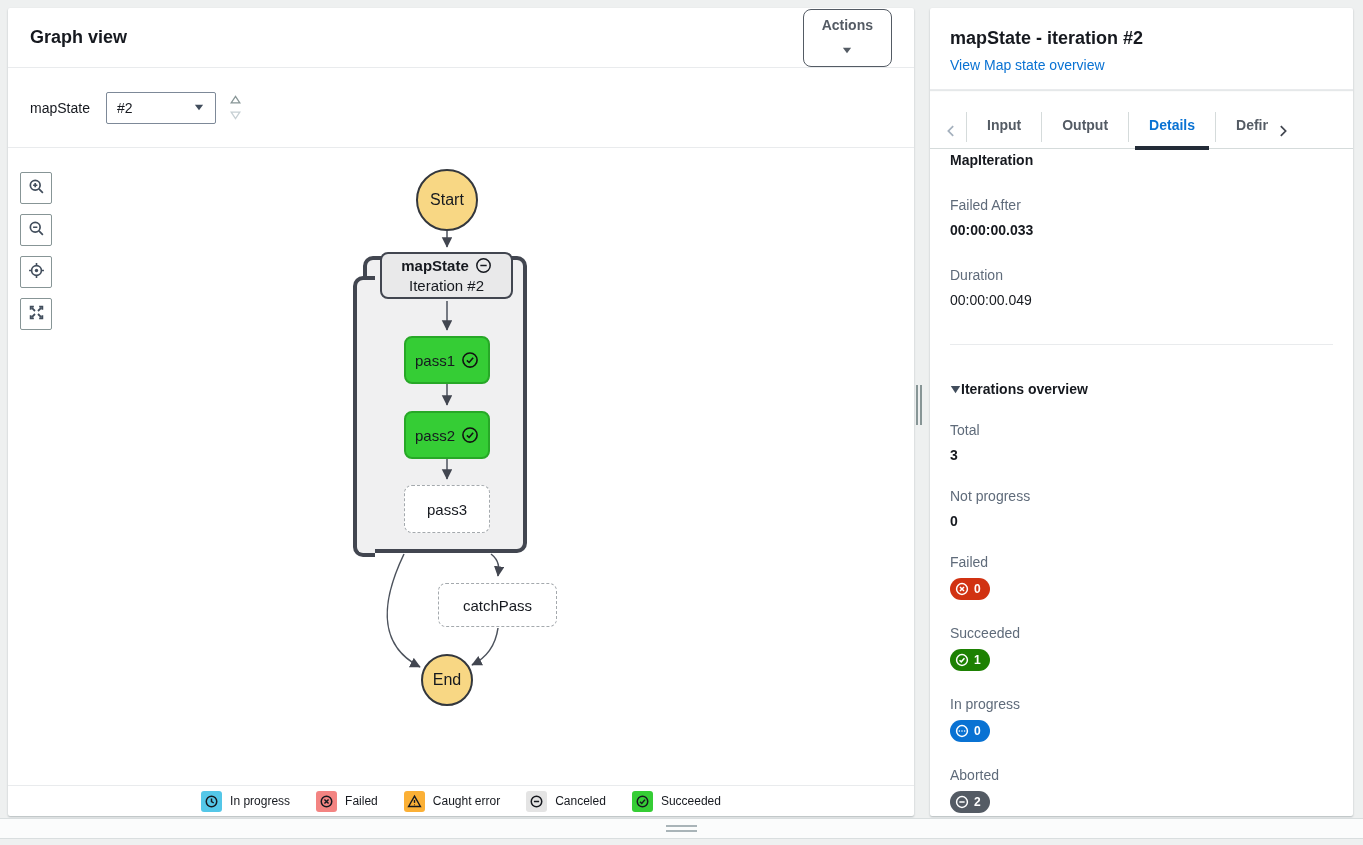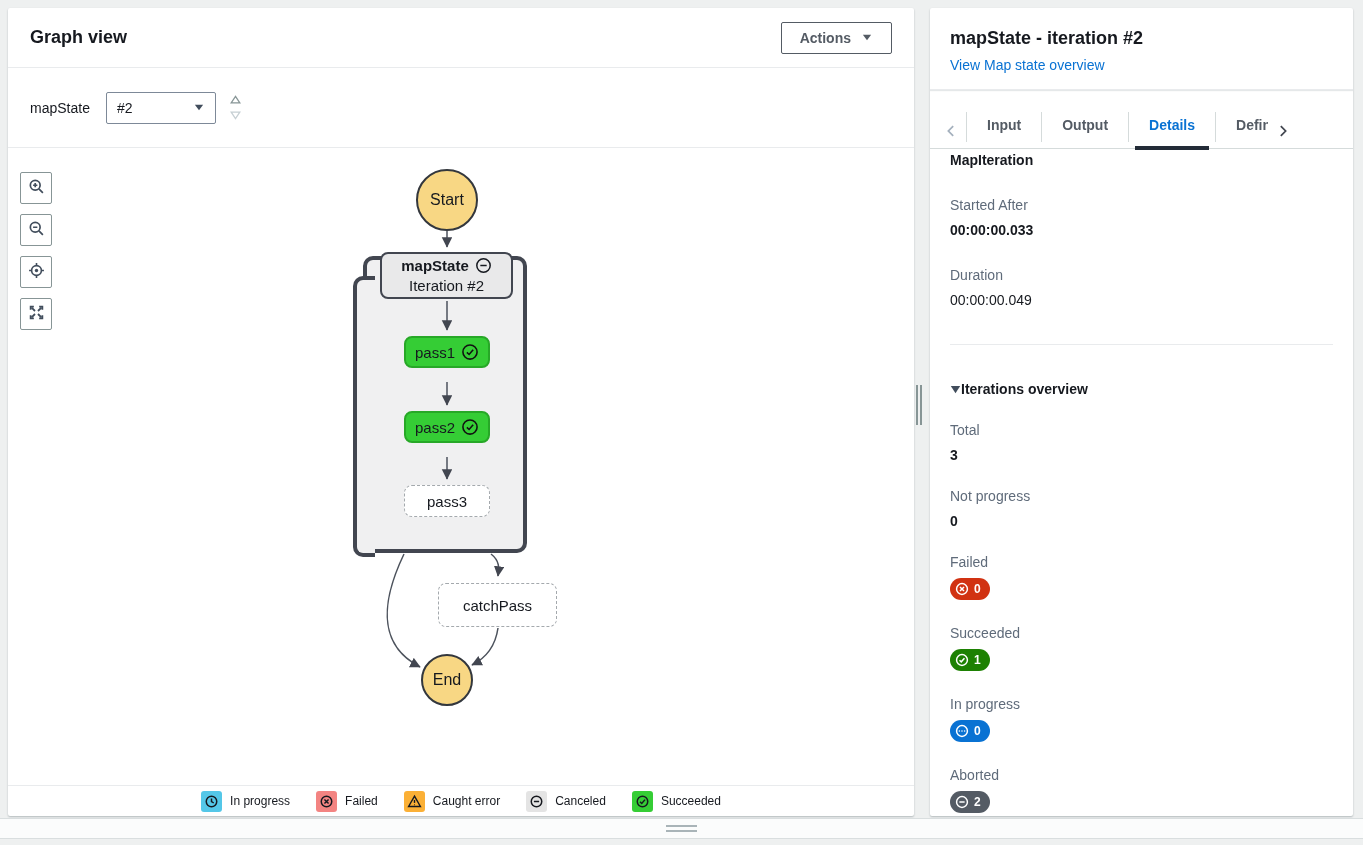--- a/index.html
+++ b/index.html
@@ -18,23 +18,23 @@
   
   #graph-card { left:8px; top:8px; width:906px; height:808px; }
   .g-header {
     height:60px; border-bottom:1px solid #e9ebed;
     display:flex; align-items:center; justify-content:space-between;
     padding:0 22px;
   }
   .g-title { font-size:18px; font-weight:700; }
   .actions-btn {
     display:flex; align-items:center; gap:10px;
-    border:1px solid #545b64; border-radius:2px; background:#fff;
+    border:1px solid #545b64; border-radius:8px; background:#fff;
     color:#545b64; font-weight:700; font-size:14px;
-    padding:7px 18px; cursor:pointer; font-family:inherit;
+    padding:7px 18px; cursor:pointer; font-family:inherit;flex-direction:column;
   }
   .selector-row {
     height:80px; border-bottom:1px solid #e9ebed;
     display:flex; align-items:center; padding:0 22px; gap:16px;
   }
   .map-label { font-size:14px; }
   .select {
     width:110px; height:32px; background:#fff;
     border:1px solid #7d8998; border-radius:2px;
     display:flex; align-items:center; justify-content:space-between;
@@ -66,21 +66,21 @@
     background:#f0f0f1; z-index:-1;
   }
   .map-header {
     position:absolute; left:372px; top:244px; width:133px; height:47px;
     background:#e9e9ea; border:2.5px solid #424650; border-radius:8px;
     display:flex; flex-direction:column; align-items:center; justify-content:center;
     font-size:15px; line-height:20px; z-index:5; cursor:pointer;
   }
   .map-header .t1 { font-weight:700; display:flex; align-items:center; gap:6px; }
   .pass-node {
-    position:absolute; left:396px; width:86px; height:32px; border-radius:8px;
+    position:absolute; left:396px; width:86px; height:48px; border-radius:8px;
     display:flex; align-items:center; justify-content:center; gap:6px;
     font-size:15px; z-index:5; cursor:pointer;
   }
   .succeeded { background:#35cd35; border:2px solid #27a827; }
   .notstarted { background:#fff; border:1.5px dashed #a4a9ad; }
   #node-pass1 { top:328px; }
   #node-pass2 { top:403px; }
   #node-pass3 { top:477px; }
   #node-catchpass { left:430px; top:575px; width:119px; height:44px; z-index:4; }
   #edges { position:absolute; left:0; top:0; z-index:3; pointer-events:none; }
@@ -369,21 +369,21 @@
             <path d="M5.5 2.5 L11 8 L5.5 13.5"></path>
           </svg>
       </span>
     </button>
   </div>
 
   <div class="d-content">
     <div class="d-heading">MapIteration</div>
 
     <div>
-      <div class="fld-label">Started After</div>
+      <div class="fld-label">Failed After</div>
       <div class="fld-value bold">00:00:00.033</div>
     </div>
     <div>
       <div class="fld-label">Duration</div>
       <div class="fld-value">00:00:00.049</div>
     </div>
 
     <div class="d-divider"></div>
 
     <div class="sec-title">

